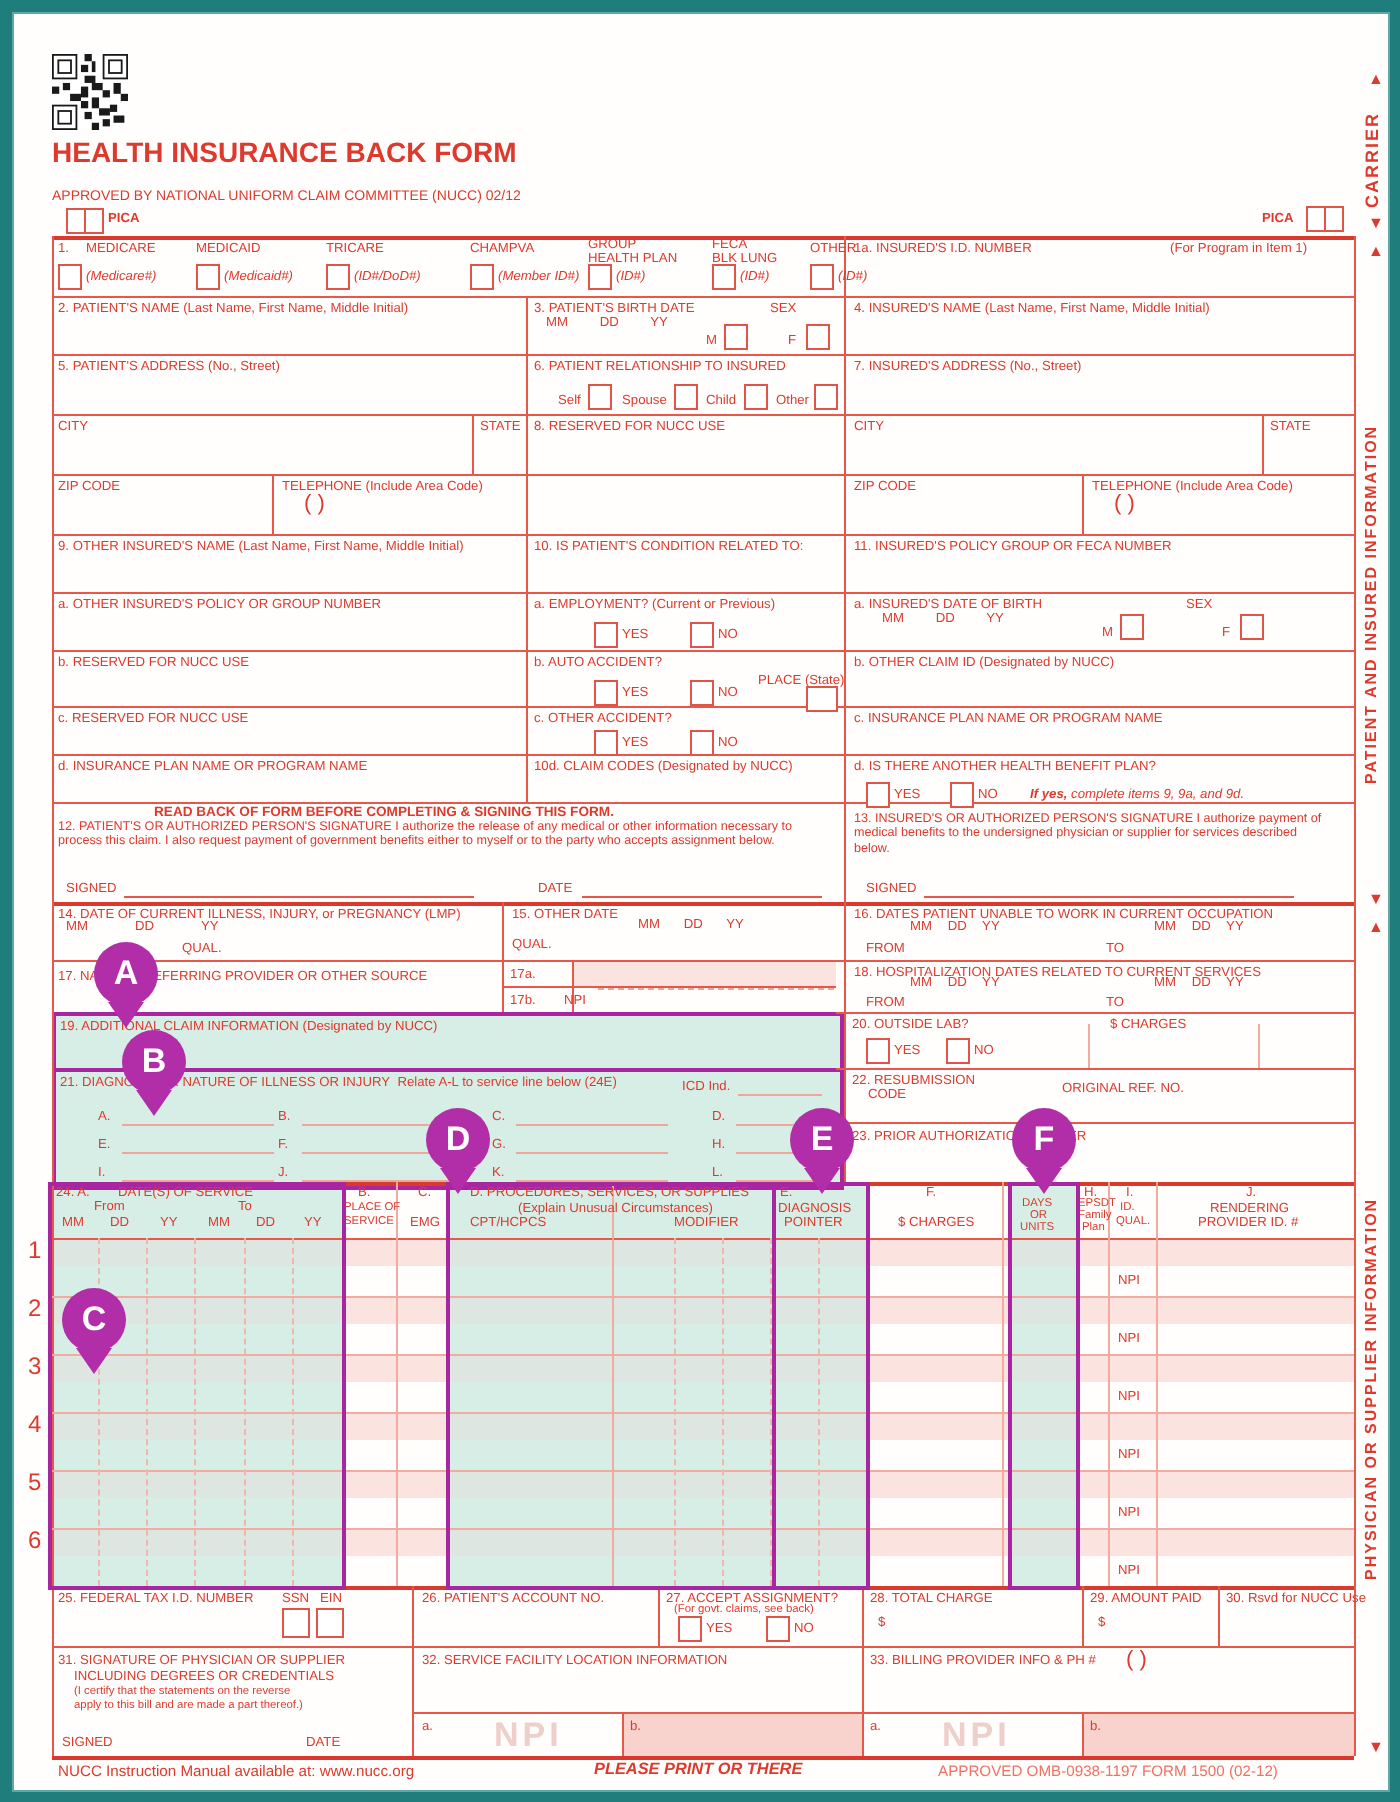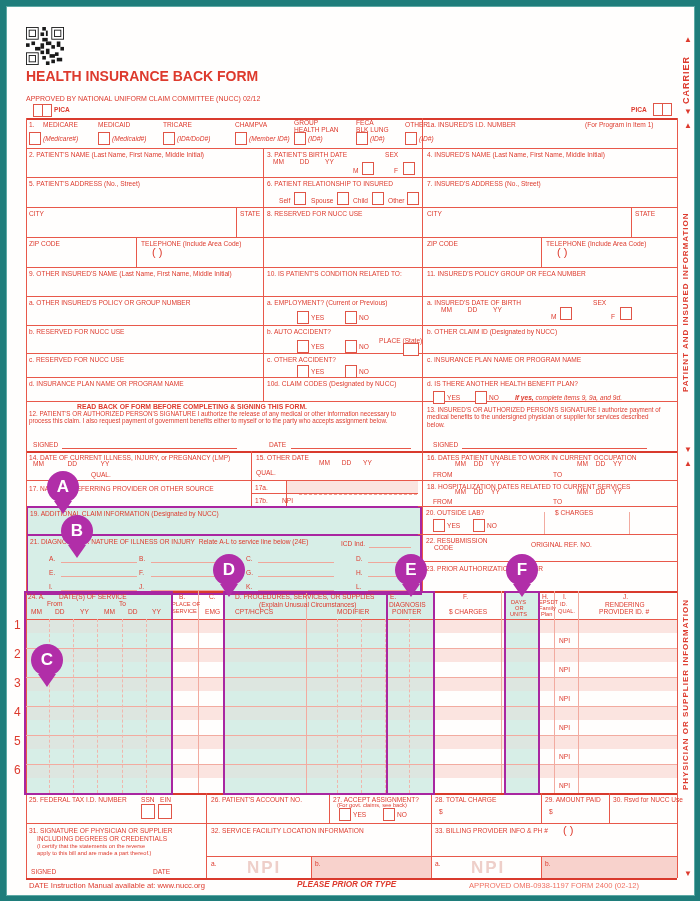--- a/index.html
+++ b/index.html
@@ -473,23 +473,23 @@
   <div class="npiwm" style="left:240px;top:851px;">NPI</div>
   <div class="pink2" style="left:305px;top:850px;width:119px;height:21px;"></div>
   <div class="L" style="left:308px;top:853px;">b.</div>
   <div class="L" style="left:428px;top:820px;">33. BILLING PROVIDER INFO &amp; PH #</div>
   <div class="L" style="left:556px;top:820px;font-size:11px;">(      )</div>
   <div class="L" style="left:428px;top:853px;">a.</div>
   <div class="npiwm" style="left:464px;top:851px;">NPI</div>
   <div class="pink2" style="left:535px;top:850px;width:135px;height:21px;"></div>
   <div class="L" style="left:538px;top:853px;">b.</div>
 
-  <div class="L" style="left:22px;top:875px;font-size:7.6px;">DATE Instruction Manual available at: www.nucc.org</div>
-  <div class="L B I" style="left:290px;top:874px;font-size:8.2px;">PLEASE PRIOR OR TYPE</div>
-  <div class="L" style="left:462px;top:875px;font-size:7.6px;color:#ef7163;">APPROVED OMB-0938-1197 FORM 2400 (02-12)</div>
+  <div class="L" style="left:22px;top:875px;font-size:7.6px;">NUCC Instruction Manual available at: www.nucc.org</div>
+  <div class="L B I" style="left:290px;top:874px;font-size:8.2px;">PLEASE PRINT OR THERE</div>
+  <div class="L" style="left:462px;top:875px;font-size:7.6px;color:#ef7163;">APPROVED OMB-0938-1197 FORM 1500 (02-12)</div>
 
   <div class="arr" style="left:677px;top:28px;">▲</div>
   <div class="vert" style="left:674px;top:42px;height:62px;font-size:9px;">CARRIER</div>
   <div class="arr" style="left:677px;top:100px;">▼</div>
   <div class="arr" style="left:677px;top:114px;">▲</div>
   <div class="vert" style="left:674px;top:150px;height:290px;font-size:8px;">PATIENT AND INSURED INFORMATION</div>
   <div class="arr" style="left:677px;top:438px;">▼</div>
   <div class="arr" style="left:677px;top:452px;">▲</div>
   <div class="vert" style="left:674px;top:575px;height:225px;font-size:8px;">PHYSICIAN OR SUPPLIER INFORMATION</div>
   <div class="arr" style="left:677px;top:862px;">▼</div>

